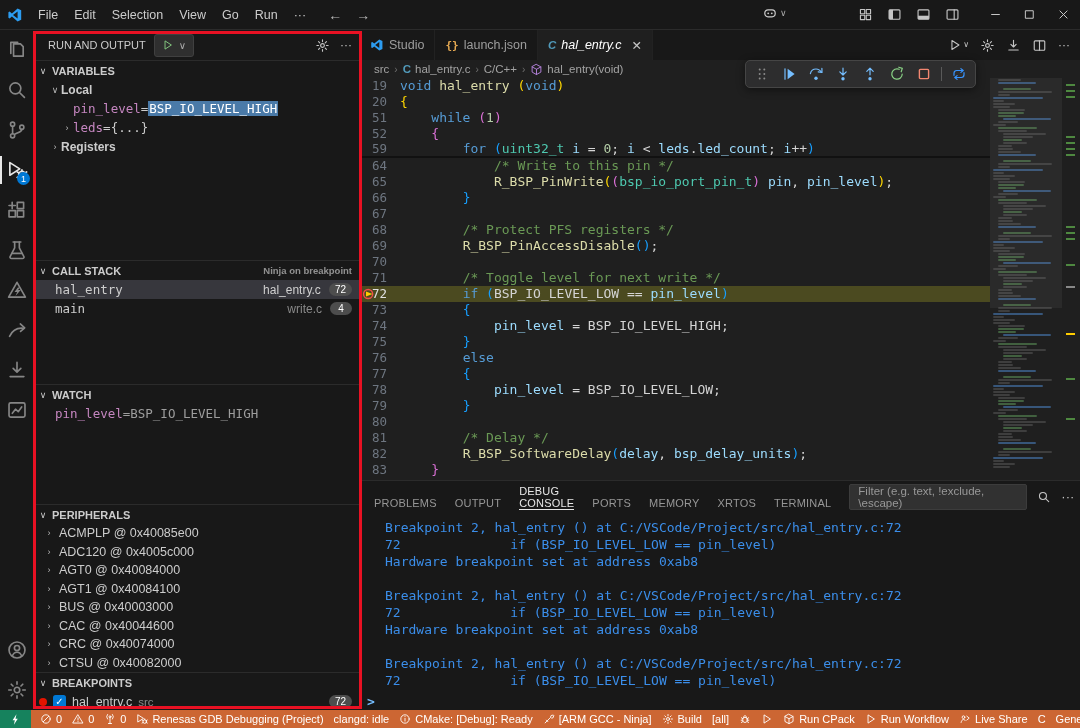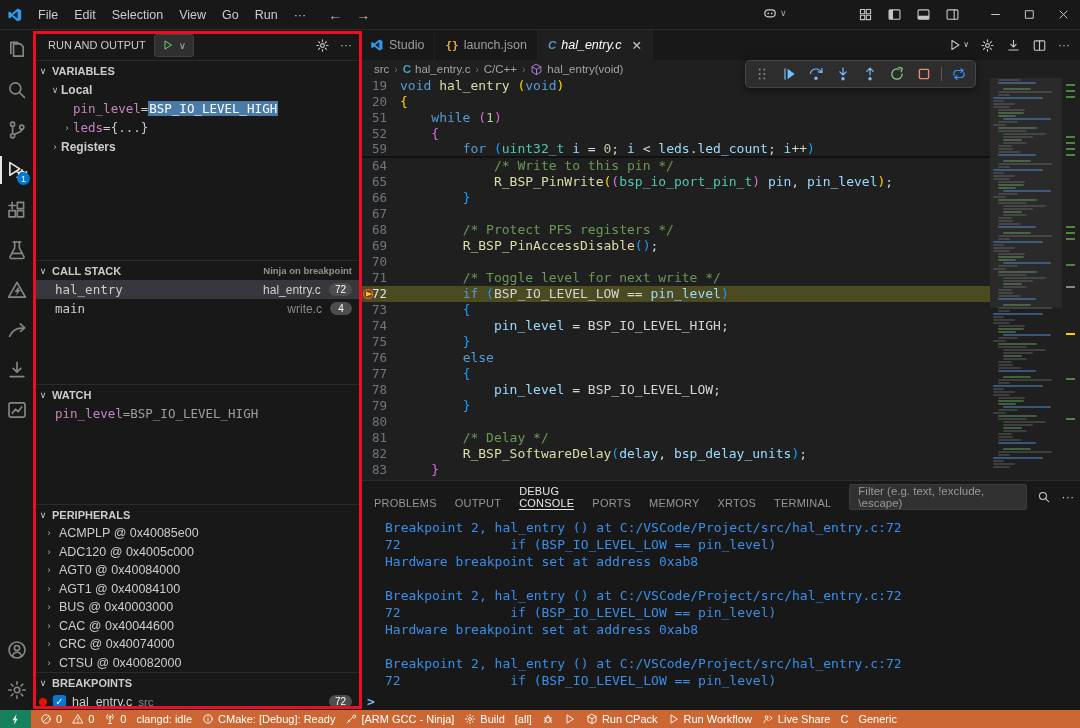--- a/index.html
+++ b/index.html
@@ -784,20 +784,30 @@
     <div class="sb-item">
       <span class="ic">
         <svg width="12" height="12" viewBox="0 0 16 16" fill="none" stroke="currentColor" stroke-width="1.2" stroke-linecap="round" stroke-linejoin="round">
           <circle cx="8" cy="5" r="1.3"></circle>
           <path d="M8 6.4V14M5.9 14h4.2M4.7 8.1a4.8 4.8 0 0 1 0-6.2M11.3 1.9a4.8 4.8 0 0 1 0 6.2"></path>
         </svg>
       </span>
       <span>0</span>
     </div>
     <div class="sb-item">
+      <span class="ic">
+        <svg width="12" height="12" viewBox="0 0 16 16" fill="none" stroke="currentColor" stroke-width="1.2" stroke-linecap="round" stroke-linejoin="round">
+          <path d="M2.8 2.6l7.2 4.6-7.2 4.6z"></path>
+          <circle cx="11.6" cy="11.4" r="2.4"></circle>
+          <path d="M11.6 9v-1.2M9.6 10.2l-1.4-.8M13.6 10.2l1.4-.8M9.5 12.6l-1.4.8M13.7 12.6l1.4.8"></path>
+        </svg>
+      </span>
+      <span>Renesas GDB Debugging (Project)</span>
+    </div>
+    <div class="sb-item">
       <span>clangd: idle</span>
     </div>
     <div class="sb-item">
       <span class="ic">
         <svg width="12" height="12" viewBox="0 0 16 16" fill="none" stroke="currentColor" stroke-width="1.2" stroke-linecap="round" stroke-linejoin="round">
           <circle cx="8" cy="8" r="5.6"></circle>
           <path d="M8 7.2v3.6M8 4.7v.3"></path>
         </svg>
       </span>
       <span>CMake: [Debug]: Ready</span>

